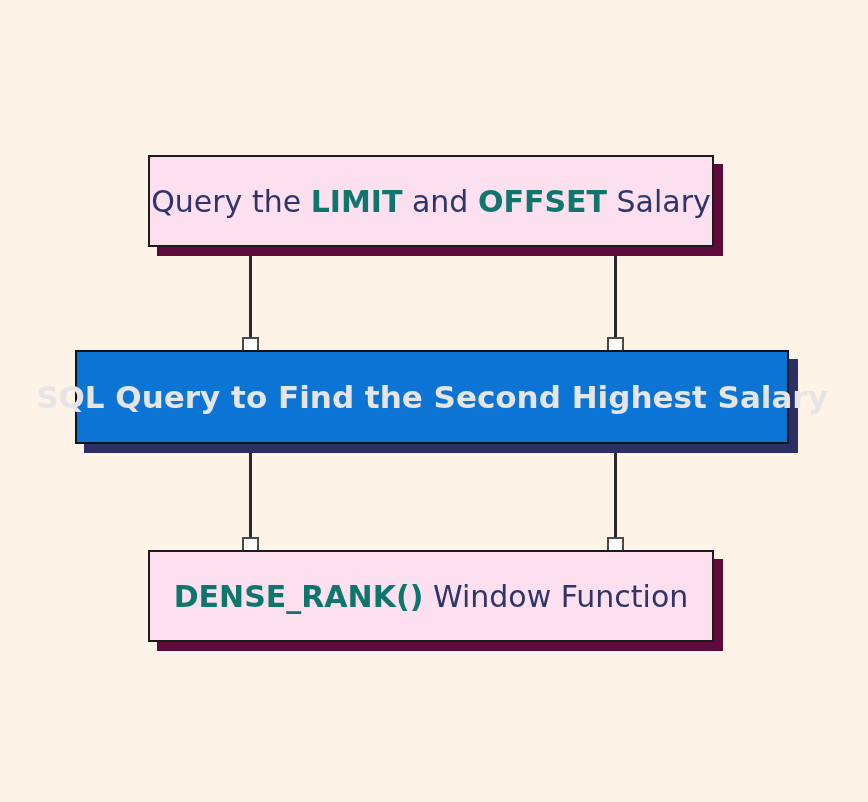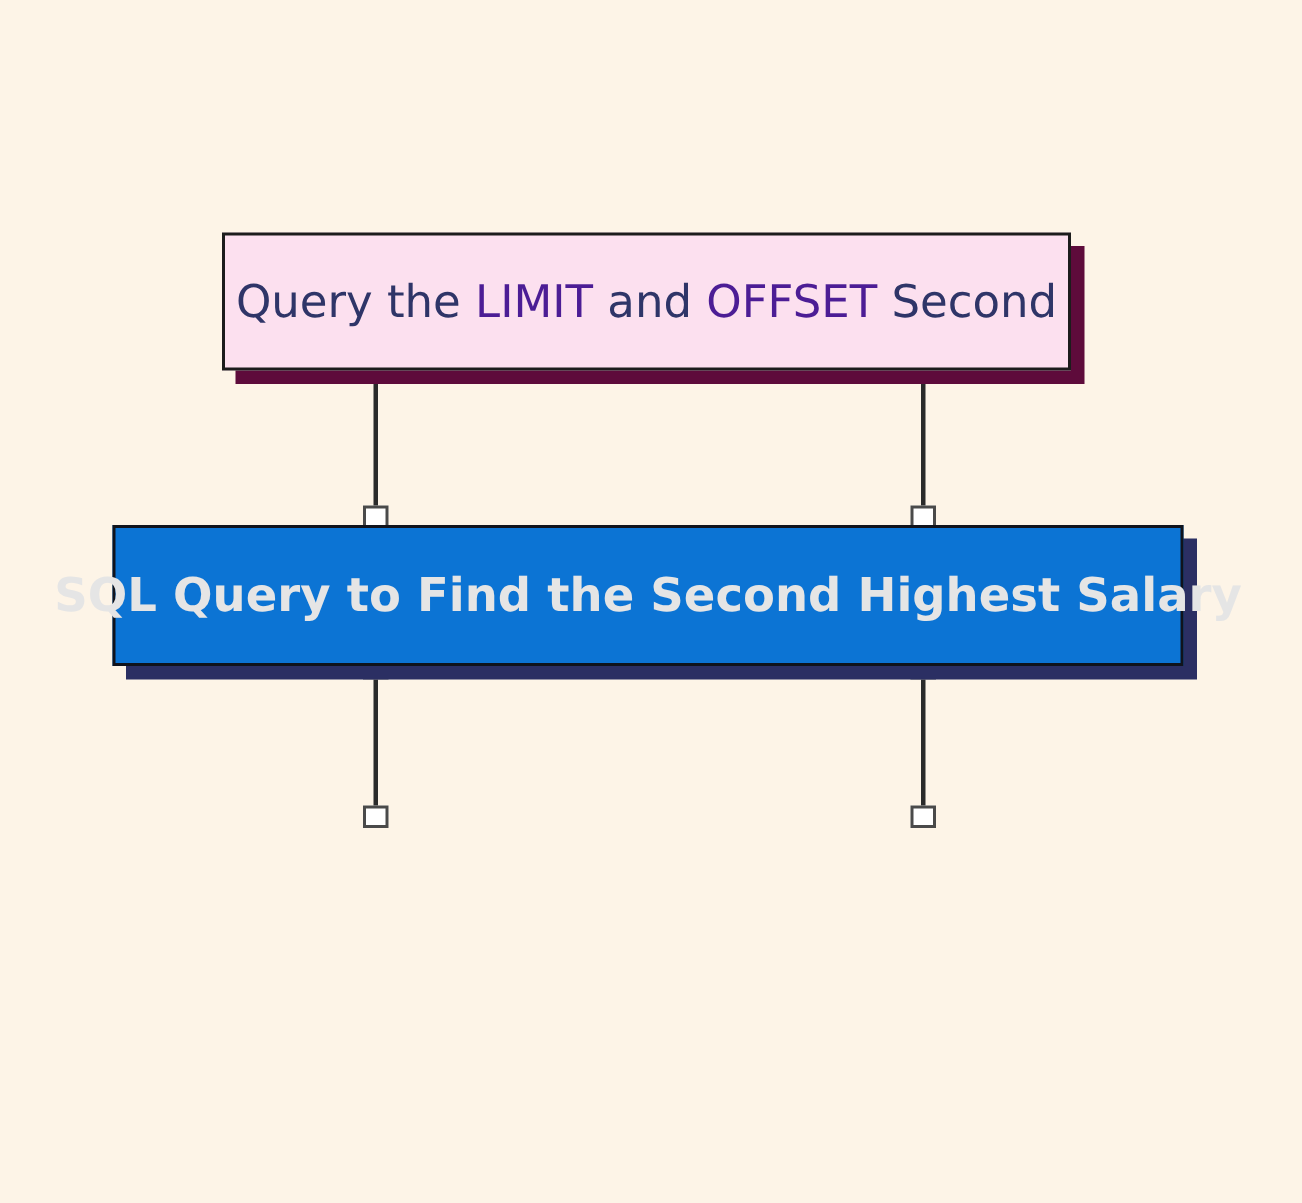--- a/index.html
+++ b/index.html
@@ -54,22 +54,22 @@
   
   .node-pink {
     background: #fce0ef;
     border: 2px solid #1c1c1c;
     color: #2f3568;
     font-size: 30px;
     font-weight: 400;
     box-shadow: 9px 9px 0 0 #5e0b3b;
   }
   .node-pink .kw {
-    color: #4c1d95;
-    font-weight: 400;
+    color: #0f766e;
+    font-weight: 700;
   }
 
   
   .node-blue {
     background: #0c74d4;
     border: 2px solid #10131c;
     color: #e5e5e5;
     font-size: 31px;
     font-weight: 700;
     box-shadow: 9px 9px 0 0 #2b2f63;
@@ -112,21 +112,24 @@
   <div class="handle hx-l h-upper-b"></div>
   <div class="handle hx-r h-upper-a"></div>
   <div class="handle hx-r h-upper-b"></div>
 
   <div class="handle hx-l h-lower-a"></div>
   <div class="handle hx-l h-lower-b"></div>
   <div class="handle hx-r h-lower-a"></div>
   <div class="handle hx-r h-lower-b"></div>
 
   <div id="node-top" class="node node-pink">
-    <span class="label"><span>Query the </span><span class="kw">LIMIT</span><span> and </span><span class="kw">OFFSET</span><span> Second</span></span>
+    <span class="label"><span>Query the </span><span class="kw">LIMIT</span><span> and </span><span class="kw">OFFSET</span><span> Salary</span></span>
   </div>
 
   <div id="node-mid" class="node node-blue">
     <span class="label"><span>SQL Query to Find the Second Highest Salary</span></span>
   </div>
 
+  <div id="node-bottom" class="node node-pink">
+    <span class="label"><span class="kw">DENSE_RANK()</span><span> Window Function</span></span>
+  </div>
 
 </div>
 
 </body></html>

